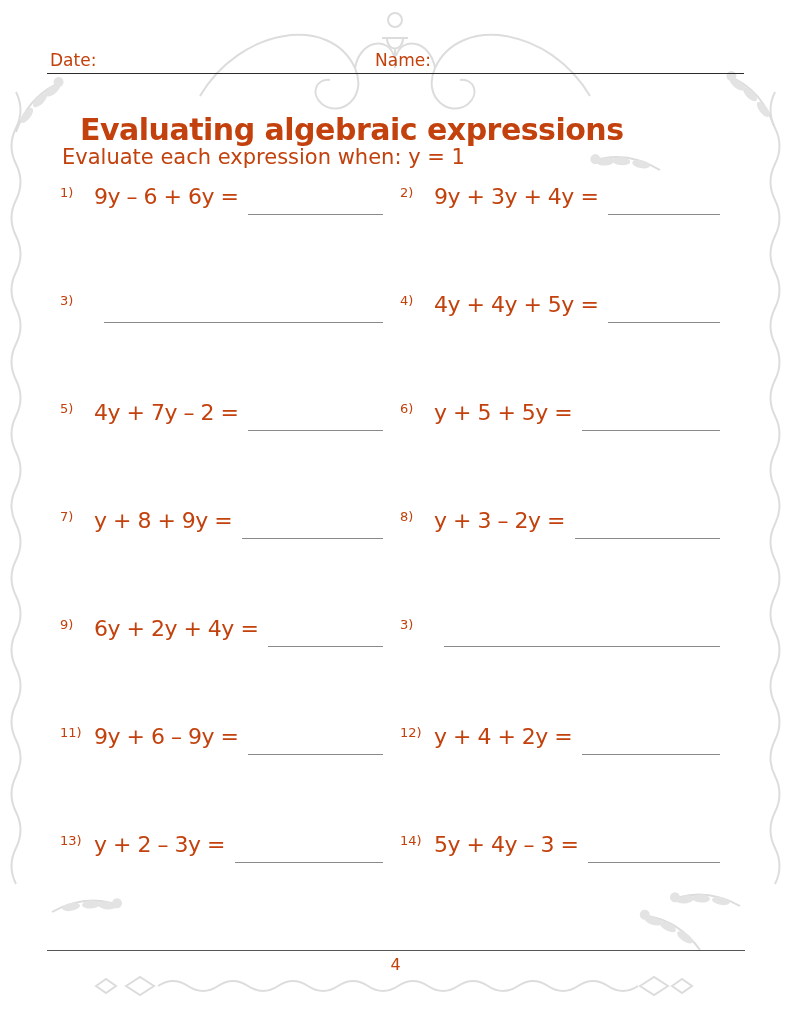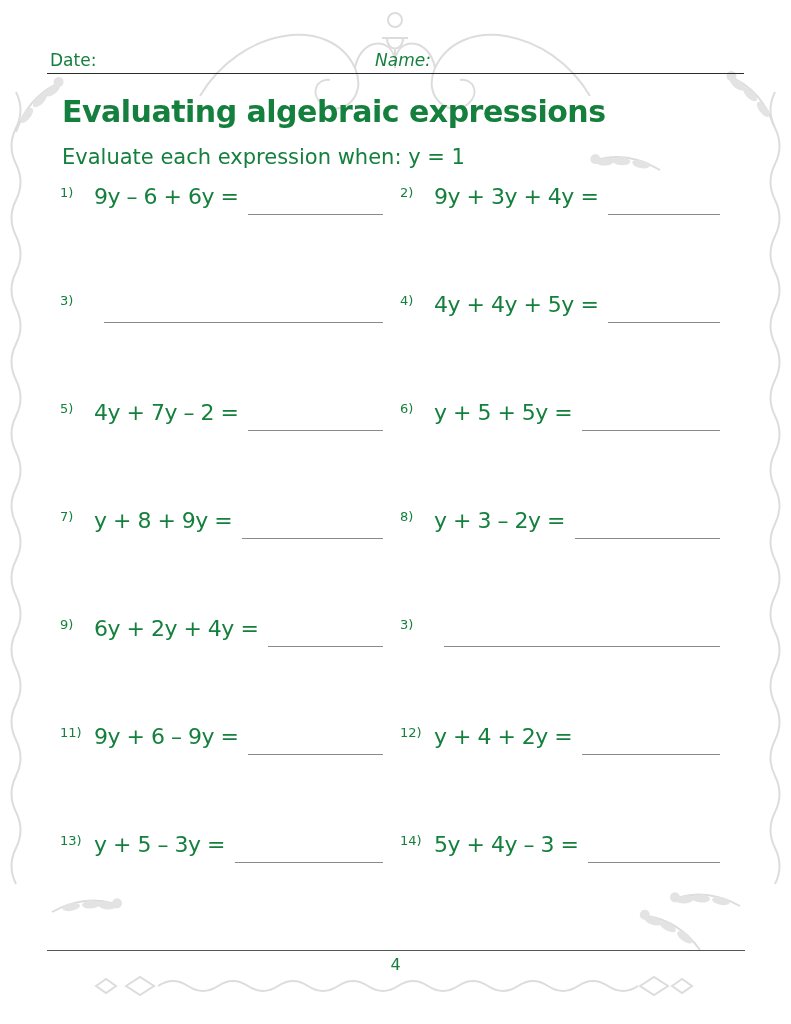--- a/index.html
+++ b/index.html
@@ -1,29 +1,29 @@
 <!DOCTYPE html>
 <html><head>
 <meta charset="utf-8">
 <style>
   html,body { margin:0; padding:0; background:#ffffff; }
   .page {
     position:relative; width:791px; height:1024px; background:#ffffff;
-    font-family:"DejaVu Sans", sans-serif; color:#15803d; overflow:hidden;
+    font-family:"DejaVu Sans", sans-serif; color:#c2410c; overflow:hidden;
   }
   .deco { position:absolute; left:0; top:0; width:791px; height:1024px; z-index:0; }
   .content { position:absolute; left:0; top:0; width:791px; height:1024px; z-index:1; }
 
   
   .header-rule {
     position:absolute; top:48px; left:47px; width:697px; height:25px;
     border-bottom:1.6px solid #2b2b2b;
   }
   .date-label { position:absolute; top:50px; left:50px; font-size:17px; }
-  .name-label { position:absolute; top:50px; left:375px; font-size:17px;font-style:italic; }
+  .name-label { position:absolute; top:50px; left:375px; font-size:17px; }
 
   
   .title {
     position:absolute; top:94px; left:62px; font-size:30px; font-weight:bold;
     letter-spacing:-0.5px;
   }
   .instruction { position:absolute; top:145px; left:62px; font-size:21px; }
 
   
   .problems {
@@ -91,21 +91,21 @@
       <use href="#sprig" transform="translate(700,950) scale(-1,1) rotate(5)"></use>
     </g>
   </svg>
 
   <div class="content">
 
     <div class="header-rule"></div>
     <div class="date-label">Date:</div>
     <div class="name-label">Name:</div>
 
-    <h1 class="title" style="margin:0;">Evaluating algebraic expressions</h1>
+    <h1 class="title" style="margin:18px;">Evaluating algebraic expressions</h1>
     <div class="instruction">Evaluate each expression when: y = 1</div>
 
     <div class="problems">
       <div class="problem">
         <span class="pnum">1)</span>
         <span class="expr">9y – 6 + 6y =</span>
         <span class="answer-line"></span>
       </div>
       <div class="problem">
         <span class="pnum">2)</span>
@@ -155,21 +155,21 @@
         <span class="expr">9y + 6 – 9y =</span>
         <span class="answer-line"></span>
       </div>
       <div class="problem">
         <span class="pnum">12)</span>
         <span class="expr">y + 4 + 2y =</span>
         <span class="answer-line"></span>
       </div>
       <div class="problem">
         <span class="pnum">13)</span>
-        <span class="expr">y + 5 – 3y =</span>
+        <span class="expr">y + 2 – 3y =</span>
         <span class="answer-line"></span>
       </div>
       <div class="problem">
         <span class="pnum">14)</span>
         <span class="expr">5y + 4y – 3 =</span>
         <span class="answer-line"></span>
       </div>
     </div>
 
     <div class="footer-rule"></div>

